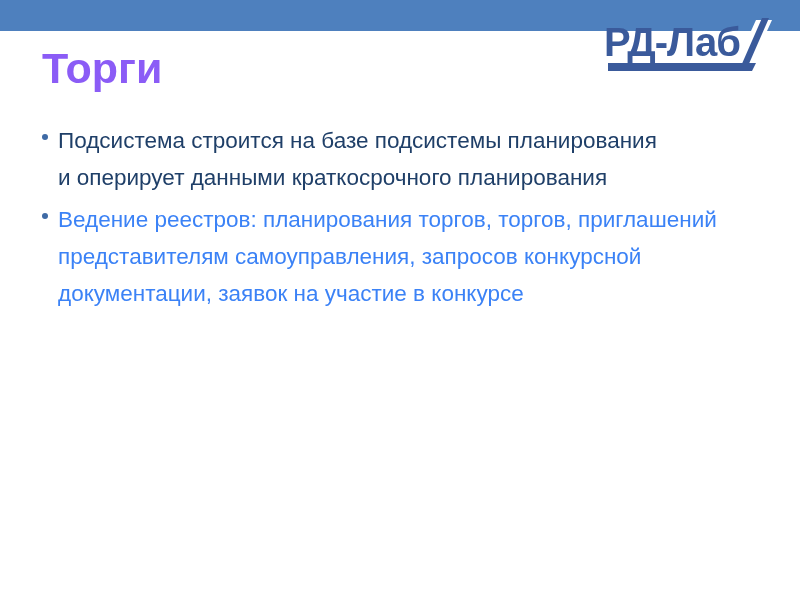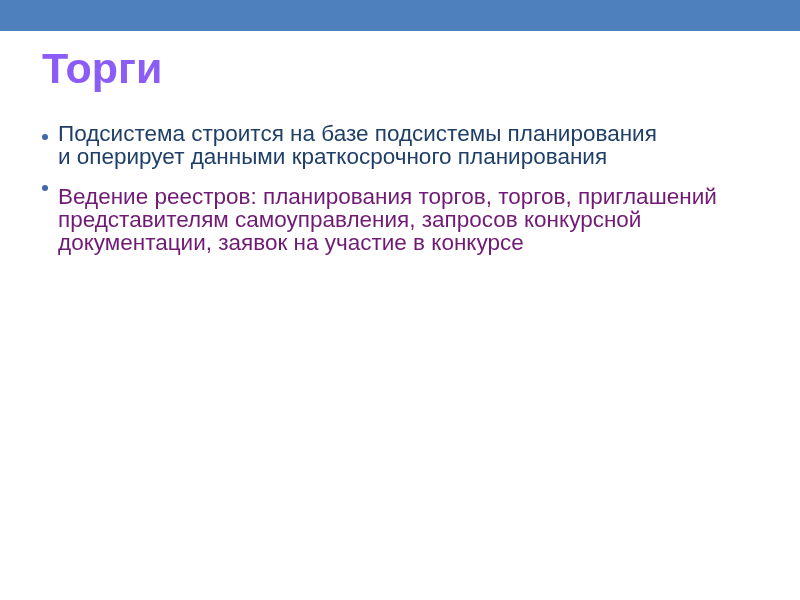--- a/index.html
+++ b/index.html
@@ -80,38 +80,46 @@
     width: 6px;
     height: 6px;
     border-radius: 50%;
     background: #3e6aa5;
     margin-left: 4px;
   }
 
   .bullet-text {
     flex: 1 1 auto;
     font-size: 22.5px;
-    line-height: 23px;
+    line-height: 37px;
     color: #1f3f68;
     text-align: left;
   }
-  .bullet-text.accent-green { color: #701a75; margin-top: 12px; }
+  .bullet-text.accent-green { color: #3b82f6; }
 
   
   .w-narrow { max-width: 614px; }
   .w-wide   { max-width: 715px; }
   .w-mid    { max-width: 668px; }
 </style>
 </head>
 <body>
 
 <div id="slide">
 
   <div id="top-band"></div>
 
+  <div id="logo">
+    <svg width="190" height="62" viewBox="0 0 190 62" xmlns="http://www.w3.org/2000/svg">
+      <text x="2" y="42" font-family="Liberation Sans, sans-serif" font-size="40" font-weight="bold" fill="#3a5a9b" letter-spacing="-1">РД-Лаб</text>
+      <path d="M154 6 L170 6 L150 50 L134 50 Z" fill="#ffffff"></path>
+      <path d="M160 4 L167 4 L146 52 L139 52 Z" fill="#3a5a9b"></path>
+      <path d="M6 49 L154 49 L150 57 L6 57 Z" fill="#3a5a9b"></path>
+    </svg>
+  </div>
 
   <div id="title">Торги</div>
 
   <div id="body">
 
     <div class="bullet-row spaced">
       <span class="bullet-marker">
           <i></i>
         </span>
       <span class="bullet-text w-narrow">Подсистема строится на базе подсистемы планирования и оперирует данными краткосрочного планирования</span>

